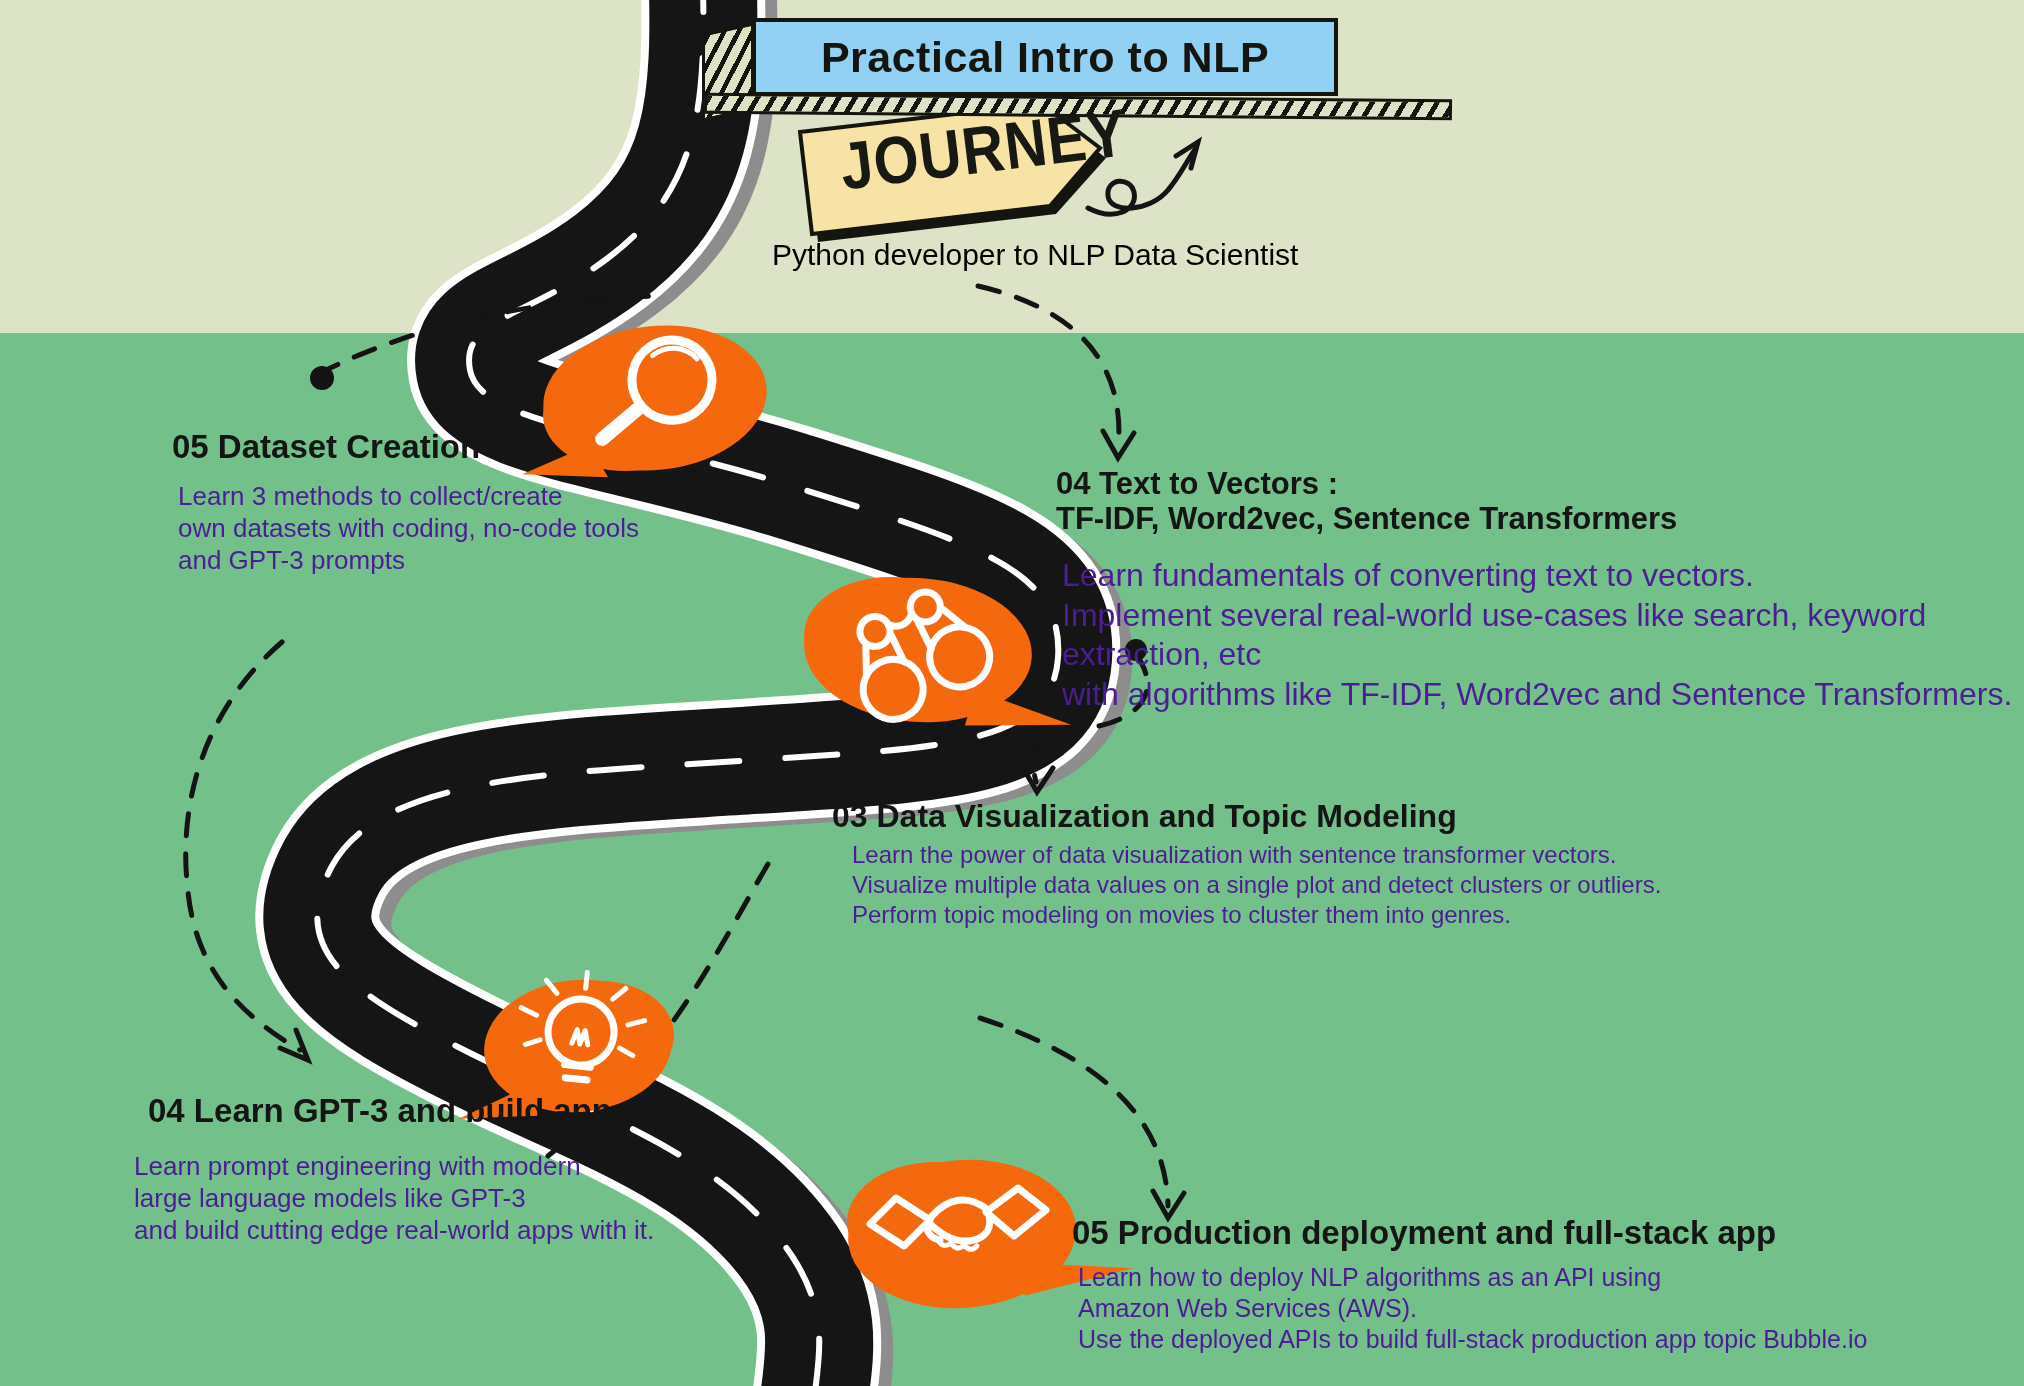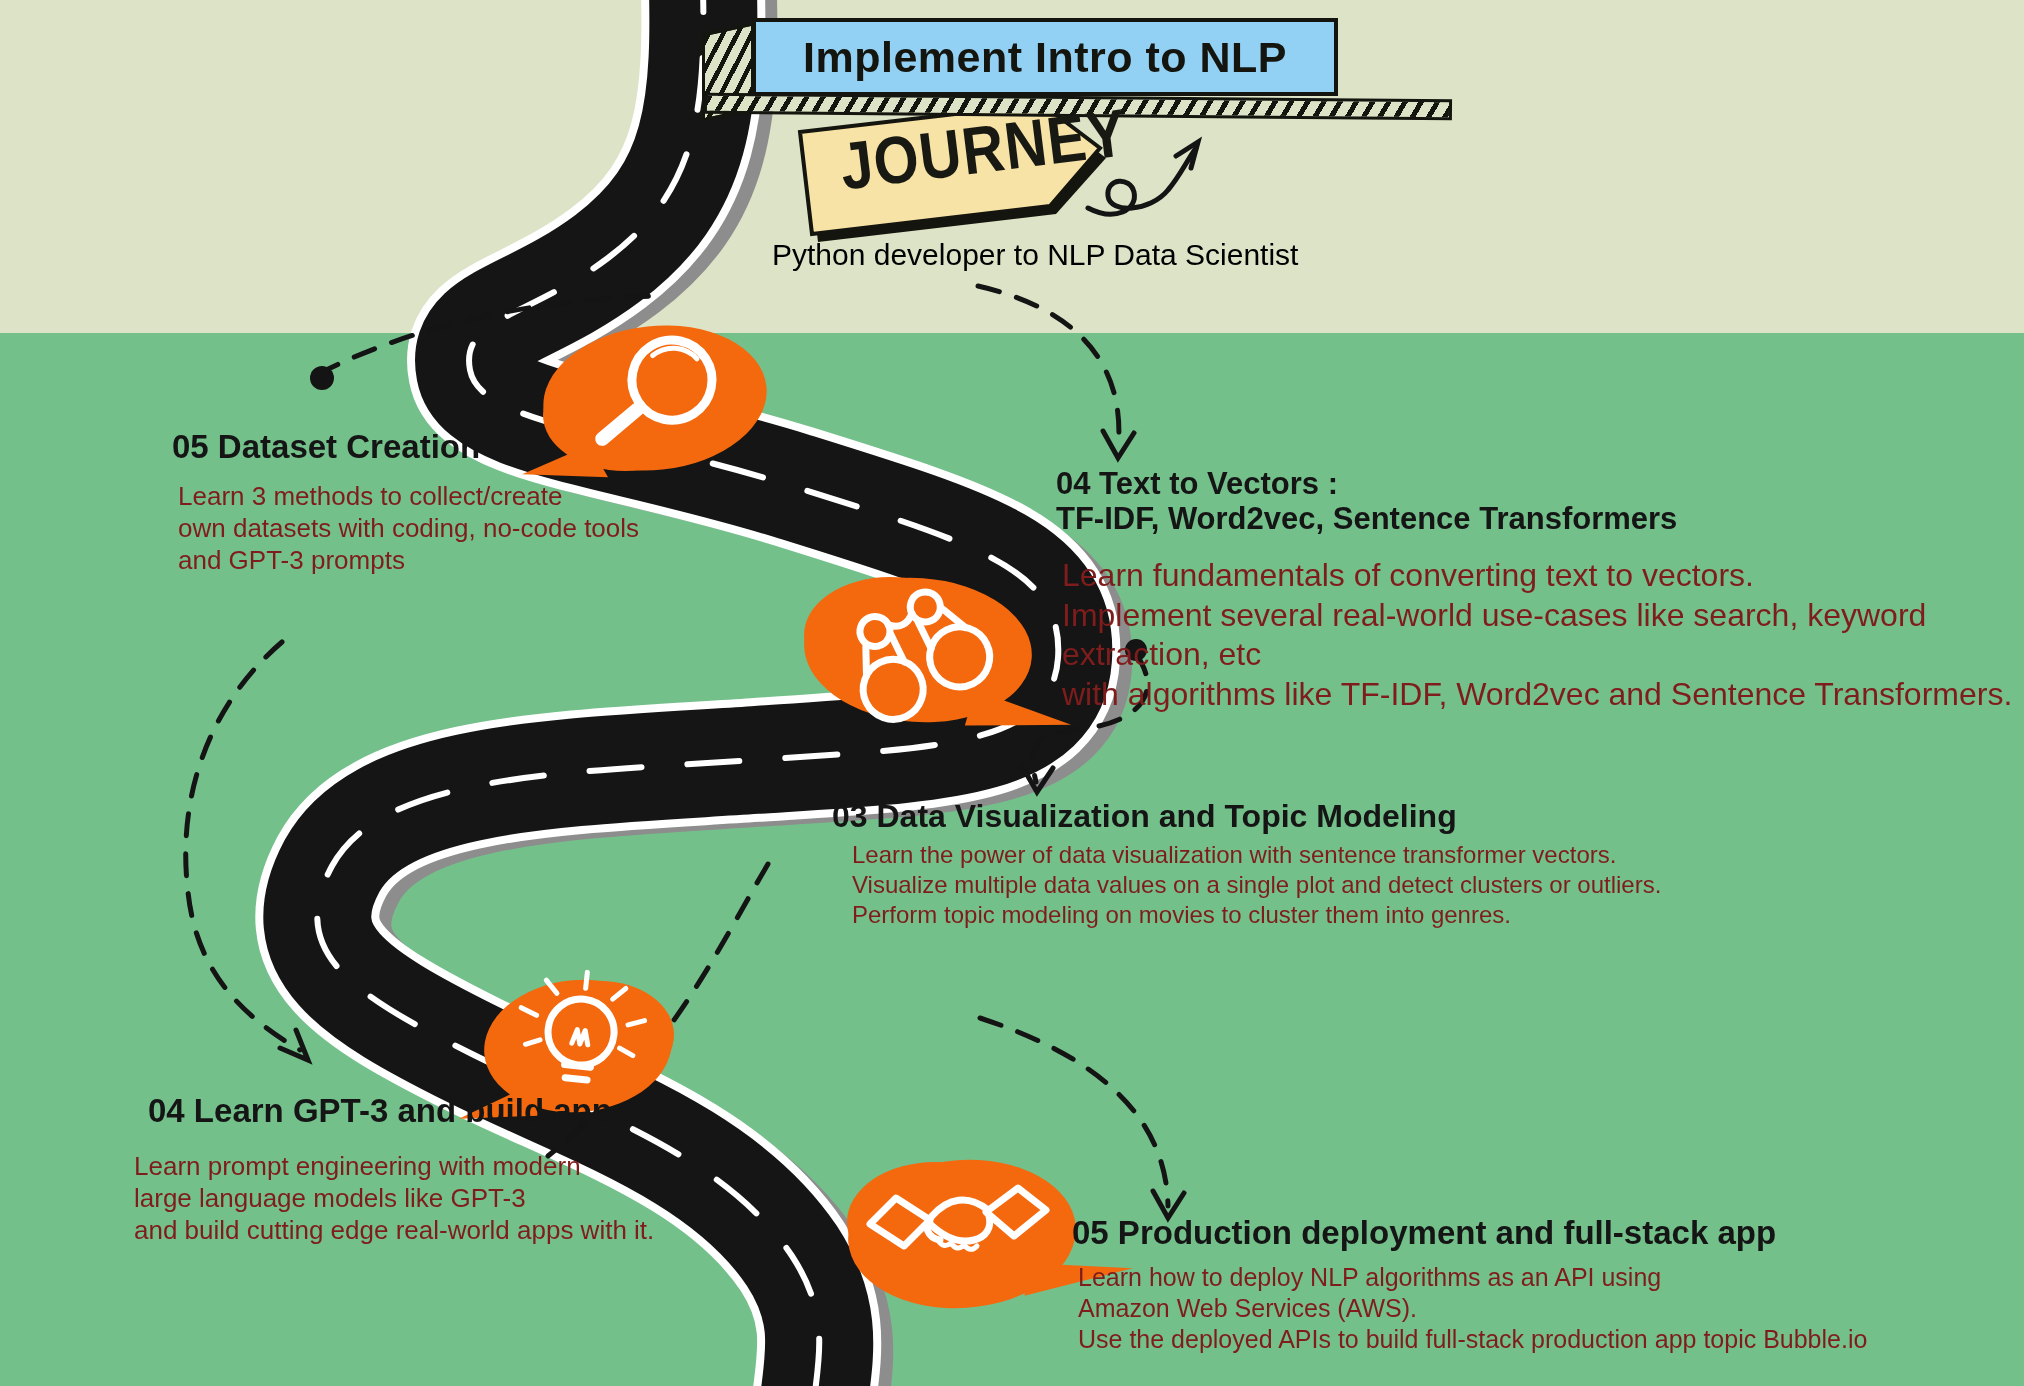--- a/index.html
+++ b/index.html
@@ -6,21 +6,21 @@
   html,body { width:2024px; height:1386px; overflow:hidden; }
   body { font-family:"Liberation Sans", sans-serif; }
 
   .canvas { position:relative; width:2024px; height:1386px; overflow:hidden; background:#74c08b; }
 
   .bg-top    { position:absolute; left:0; top:0;    width:2024px; height:333px;  background:#dde3c6; }
   .bg-bottom { position:absolute; left:0; top:333px; width:2024px; height:1053px; background:#74c08b; }
 
   svg.art { position:absolute; left:0; top:0; width:2024px; height:1386px; }
 
-  .txt { position:absolute; color:#7f1d1d; white-space:pre-line; }
+  .txt { position:absolute; color:#4c1d95; white-space:pre-line; }
 
   
   .hatch { background:repeating-linear-gradient(120deg, #15150f 0 5px, #dde3c6 5px 14px); border:3px solid #15150f; position:absolute; }
   .hatch-left   { left:702px; top:28px; width:52px; height:88px; transform:skewY(-12deg); }
   .hatch-bottom { left:704px; top:96px; width:748px; height:21px; transform:rotate(0.5deg); }
   .title-banner { position:absolute; left:752px; top:18px; width:586px; height:78px;
                   background:#92d1f4; border:4px solid #15150f;
                   display:flex; align-items:center; justify-content:center; }
   .title-banner .t { font-size:43px; font-weight:bold; color:#15150f; letter-spacing:0.5px; white-space:nowrap; }
 
@@ -163,21 +163,21 @@
         <path d="M 30 -22 C 10 -38, -10 -34, -26 -16 C -36 -6, -30 6, -18 8"></path>
         <path d="M -30 -10 C -16 4, 0 12, 16 8 C 28 5, 34 -4, 31 -16"></path>
         <path d="M -20 8 q 5 9 13 3 q 6 9 13 2 q 7 8 13 1" stroke-width="5"></path>
       </g>
     </g>
   </svg>
 
   <div class="hatch hatch-left"></div>
   <div class="hatch hatch-bottom"></div>
   <div class="title-banner">
-    <span class="t">Implement Intro to NLP</span>
+    <span class="t">Practical Intro to NLP</span>
   </div>
 
   <div class="journey-label">JOURNEY</div>
 
   <div class="subtitle txt">Python developer to NLP Data Scientist</div>
 
   <div class="txt m-head m1-head">05 Dataset Creation</div>
   <div class="txt m-body m1-body">Learn 3 methods to collect/create
 own datasets with coding, no-code tools
 and GPT-3 prompts</div>

